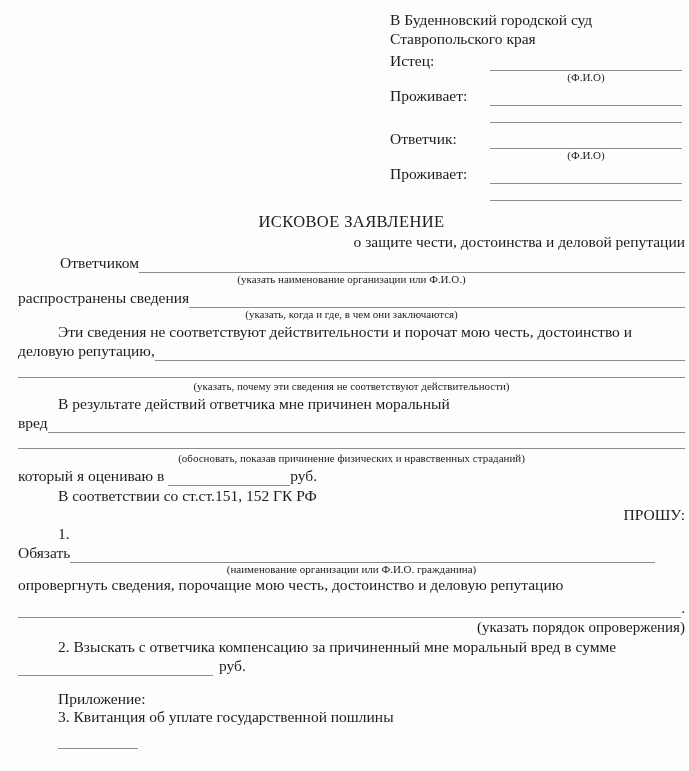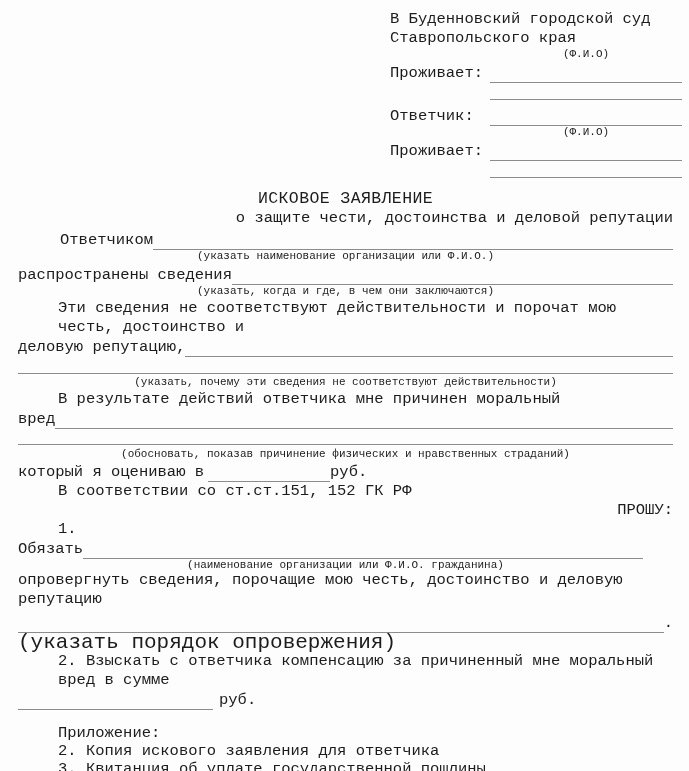--- a/index.html
+++ b/index.html
@@ -1,20 +1,20 @@
 <!DOCTYPE html>
 <html><head>
 <meta charset="utf-8">
 <style>
   html,body{margin:0;padding:0;background:#ffffff;}
   .page{
     width:689px;height:771px;box-sizing:border-box;
-    padding:10px 16px 0 18px;
+    padding:10px 4px 0 18px;
     background:#fdfdfd;color:#1c1c1c;
-    font-family:Liberation Mono, monospace;
+    font-family:Liberation Serif, serif;
     font-size:15.5px;line-height:1.22;
     overflow:hidden;
   }
   
   .hdr{width:292px;margin-left:372px;}
   .hdr-text{line-height:19px;}
   .h-row{display:flex;align-items:flex-end;height:20px;margin-top:3px;}
   .h-label{width:100px;white-space:nowrap;}
   .blank{border-bottom:1px solid #8c8c8c;}
   .h-row .blank{flex:1;height:13px;}
@@ -22,21 +22,21 @@
   .h-cont{margin-left:100px;height:16px;border-bottom:1px solid #8c8c8c;}
   
   .title{margin-top:11px;text-align:center;font-size:16.5px;letter-spacing:.4px;line-height:20px;}
   .subtitle{text-align:right;line-height:19px;}
   
   .row{display:flex;align-items:flex-end;height:20px;}
   .row .blank{flex:1;height:13px;}
   .lead{white-space:nowrap;}
   .tail{white-space:nowrap;}
   .cap{font-size:11px;line-height:12px;text-align:center;}
-  .cap-big{font-size:21px;line-height:19px;text-align:left;}
+  .cap-big{font-size:15px;line-height:19px;text-align:right;}
   .para{line-height:19px;}
   .ind{padding-left:40px;}
   .full-line{height:16px;border-bottom:1px solid #8c8c8c;}
   .center{text-align:right;}
   .blank-fixed{display:inline-block;height:13px;border-bottom:1px solid #8c8c8c;}
   .mt2{margin-top:2px;} .mt3{margin-top:3px;} .mt6{margin-top:6px;}
   
   .attach{margin-top:14px;margin-left:40px;}
   .attach div{line-height:18px;}
   .footer{margin-top:6px;display:flex;justify-content:space-between;}
@@ -46,20 +46,24 @@
 </style>
 </head>
 <body>
 
 <div class="page">
 
   <div class="hdr">
     <div class="hdr-text">В Буденновский городской суд</div>
     <div class="hdr-text">Ставропольского края</div>
 
+    <div class="h-row">
+      <span class="h-label">Истец:</span>
+      <span class="blank"></span>
+    </div>
     <div class="h-caption">(Ф.И.О)</div>
 
     <div class="h-row">
       <span class="h-label">Проживает:</span>
       <span class="blank"></span>
     </div>
     <div class="h-cont"></div>
 
     <div class="h-row mt6">
       <span class="h-label">Ответчик:</span>
@@ -129,21 +133,20 @@
   <div class="cap-big">(указать порядок опровержения)</div>
 
   <div class="para ind">2. Взыскать с ответчика компенсацию за причиненный мне моральный вред в сумме</div>
   <div class="row">
     <span class="blank-fixed" style="width:195px;"></span>
     <span class="tail" style="margin-left:6px;">руб.</span>
   </div>
 
   <div class="attach">
     <div>Приложение:</div>
-    <div>2. Копия искового заявления для ответчика</div>
     <div>3. Квитанция об уплате государственной пошлины</div>
   </div>
 
   <div class="footer">
     <div class="sig-col">
       <div class="sig-line"></div>
 
     </div>
     <div class="date-row">
       

